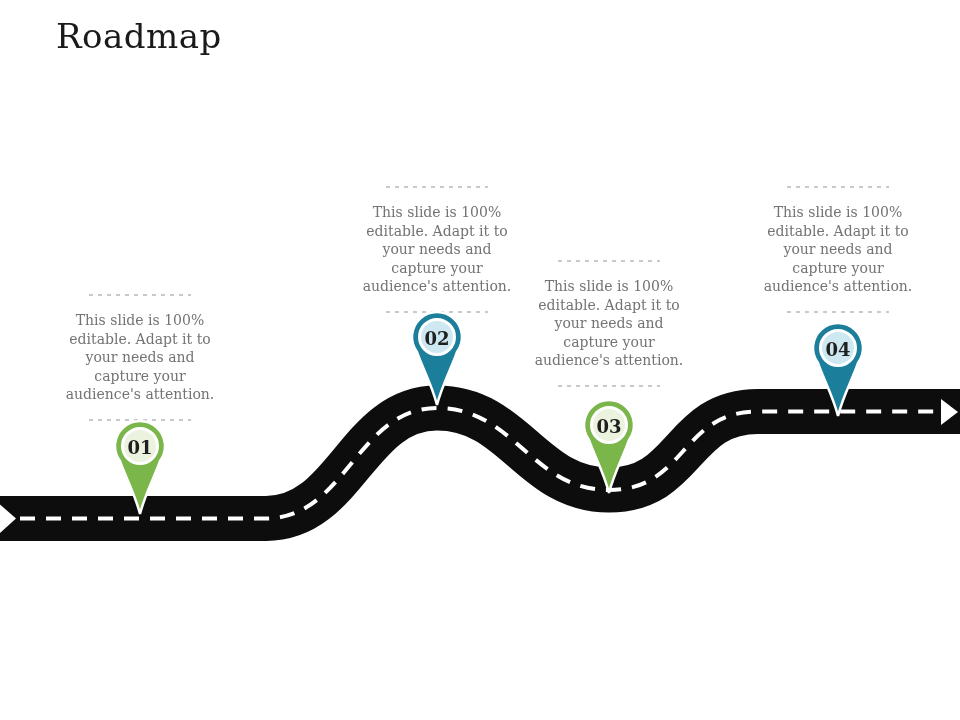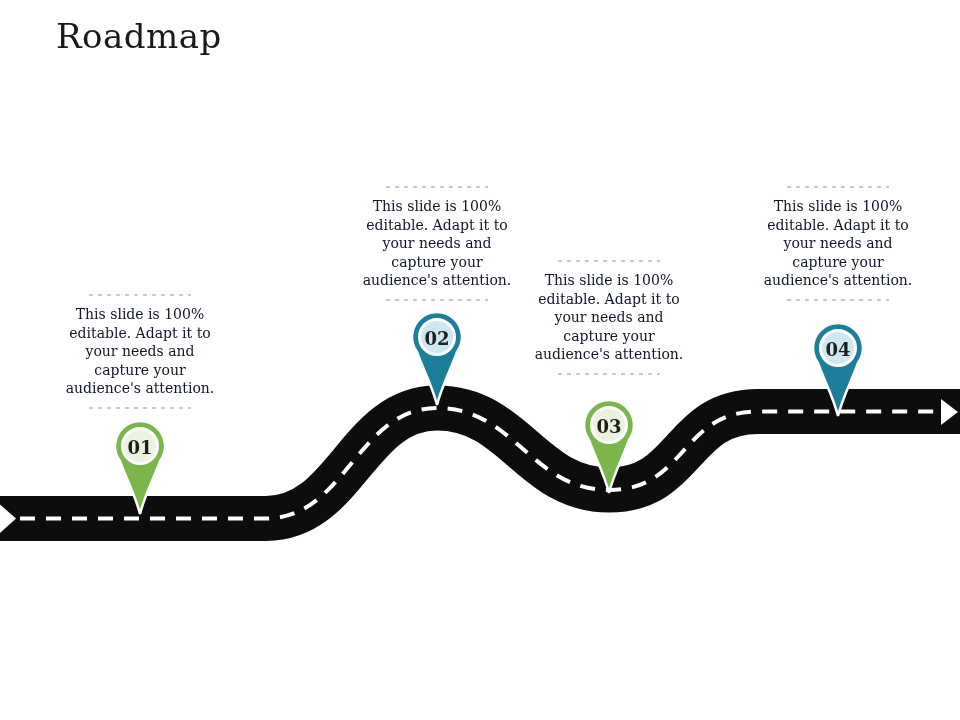--- a/index.html
+++ b/index.html
@@ -21,22 +21,22 @@
 
   
   .textblock{
     position:absolute;width:170px;text-align:center;
   }
   .sep{
     height:2px;width:102px;margin:0 auto;
     background:repeating-linear-gradient(90deg,#c9c9c9 0 4px,transparent 4px 9px);
   }
   .desc{
-    margin:9px 0;
-    font-size:14px;line-height:18.5px;color:#0f172a;
+    margin:15px 0;
+    font-size:14px;line-height:18.5px;color:#737373;
     white-space:pre-line;
   }
   #textblock-1{left:55px;top:294px;}
   #textblock-2{left:352px;top:186px;}
   #textblock-3{left:524px;top:260px;}
   #textblock-4{left:753px;top:186px;}
 
   
   .pin{position:absolute;width:64px;height:100px;}
   #pin-1{left:108px;top:418px;}

